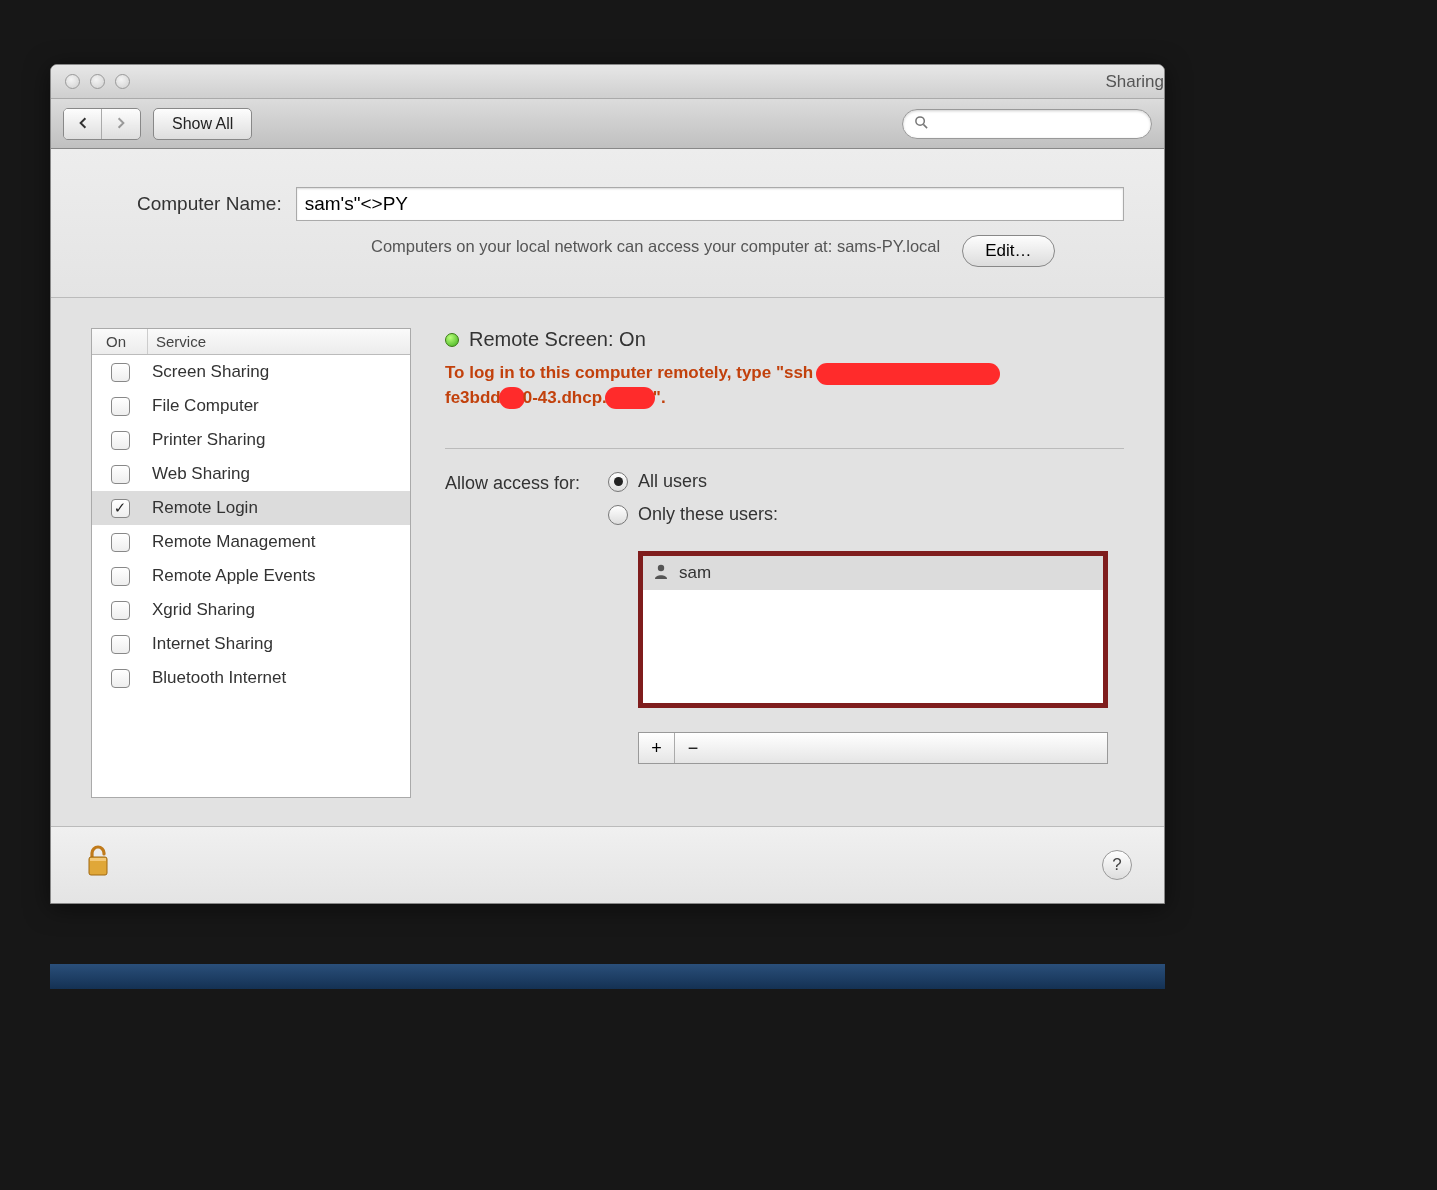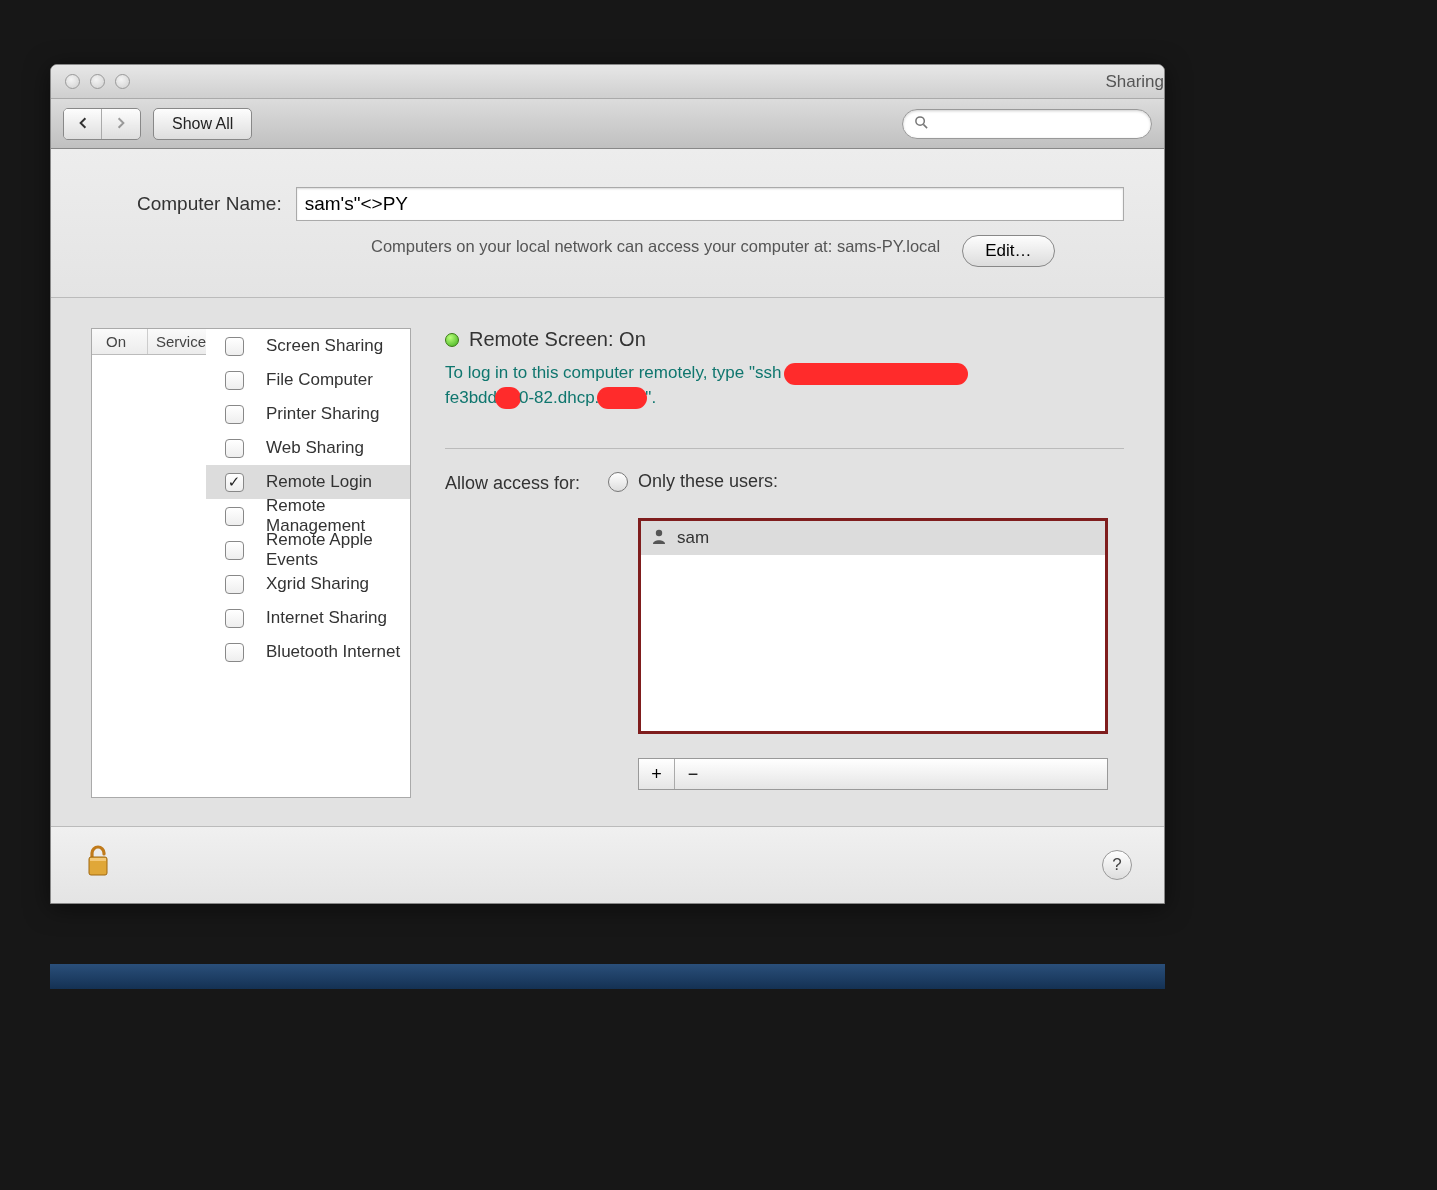--- a/index.html
+++ b/index.html
@@ -163,21 +163,21 @@
     gap: 34px;
     background: #e2e2e2;
     border-bottom: 1px solid #bbb;
   }
   .svc-table {
     width: 320px;
     height: 470px;
     background: #fff;
     border: 1px solid #aaa;
     display: flex;
-    flex-direction: row;
+    flex-direction: column;
   }
   .svc-head {
     display: flex;
     background: linear-gradient(#fafafa,#ececec);
     border-bottom: 1px solid #bbb;
     height: 26px;
     font-size: 15px;
     color: #444;
   }
   .svc-head .col-on { width: 56px; padding-left: 14px; border-right:1px solid #ccc; display:flex; align-items:center;}
@@ -201,43 +201,43 @@
     background: linear-gradient(#fff,#eee);
     display:flex; align-items:center; justify-content:center;
     font-size: 15px; color:#222;
   }
   .svc-row .lbl { flex:1; padding-left: 4px; }
 
   .detail { flex:1; }
   .status-row { display:flex; align-items:center; gap:10px; margin-bottom:10px;}
   .dot-green { width:14px;height:14px;border-radius:50%;background: radial-gradient(circle at 35% 30%, #b8ff7a, #3fae1c);border:1px solid #3a7a14;}
   .status-text { font-size:20px; color:#333;}
-  .instr { font-size:17px; color:#0f766e; line-height:1.45; max-width:640px; position:relative;}
+  .instr { font-size:17px; color:#c2410c; line-height:1.45; max-width:640px; position:relative;font-weight:bold;}
   .redact {
     display:inline-block;
     background:#ff2b2b;
     border-radius:10px;
     height:18px;
     vertical-align:middle;
     box-shadow: 0 0 0 2px #ff2b2b;
   }
   hr.divider { border:none;border-top:1px solid #bbb; margin:38px 0 22px 0;}
   .access-row { display:flex; align-items:flex-start; gap:28px; font-size:18px;}
   .access-label { white-space:nowrap; padding-top:2px;}
   .radio-col { display:flex; flex-direction:column; gap:12px;}
   .radio-item { display:flex; align-items:center; gap:10px; cursor:pointer;}
   .radio-outer {
     width:20px;height:20px;border-radius:50%;border:1px solid #777;
     background:linear-gradient(#fff,#ddd);display:flex;align-items:center;justify-content:center;
   }
   .radio-inner { width:9px;height:9px;border-radius:50%;background:#222;}
   .userlist {
     margin-top:14px; margin-left:30px;
-    width:470px; height:216px;
-    border:3px solid #7f1d1d; background:#fff;
+    width:470px; height:157px;
+    border:5px solid #7f1d1d; background:#fff;
   }
   .user-row {
     height:34px; background:#dcdcdc;
     display:flex; align-items:center; gap:10px;
     padding:0 10px; font-size:17px; color:#333;
   }
   .user-icon { color:#555; font-size:16px;}
   .addremove {
     margin-top:12px; margin-left:30px;
     display:inline-flex; border:1px solid #999; background:linear-gradient(#fff,#e5e5e5);
@@ -392,28 +392,34 @@
     </div>
 
     <div class="detail">
       <div class="status-row">
         <span class="dot-green"></span>
         <span class="status-text">Remote Screen: On</span>
       </div>
       <div class="instr">
         <span>To log in to this computer remotely, type "ssh</span>
         <span class="redact" style="width:180px"></span><br>
-        <span>fe3bdd</span><span class="redact" style="width:22px"></span><span>0-82.dhcp.</span><span class="redact" style="width:46px"></span><span>".</span>
+        <span>fe3bdd</span><span class="redact" style="width:22px"></span><span>0-43.dhcp.</span><span class="redact" style="width:46px"></span><span>".</span>
       </div>
 
       <hr class="divider">
 
       <div class="access-row">
         <div class="access-label">Allow access for:</div>
         <div class="radio-col">
+          <div class="radio-item">
+            <span class="radio-outer">
+                <span class="radio-inner" id="radio-all-inner"></span>
+              </span>
+            <span>All users</span>
+          </div>
           <div class="radio-item">
             <span class="radio-outer"></span>
             <span>Only these users:</span>
           </div>
 
           <div class="userlist">
             <div class="user-row">
               <span class="user-icon">
                 <svg width="16" height="16" viewBox="0 0 16 16">
                     <circle cx="8" cy="5" r="3.2" fill="#555"></circle>

